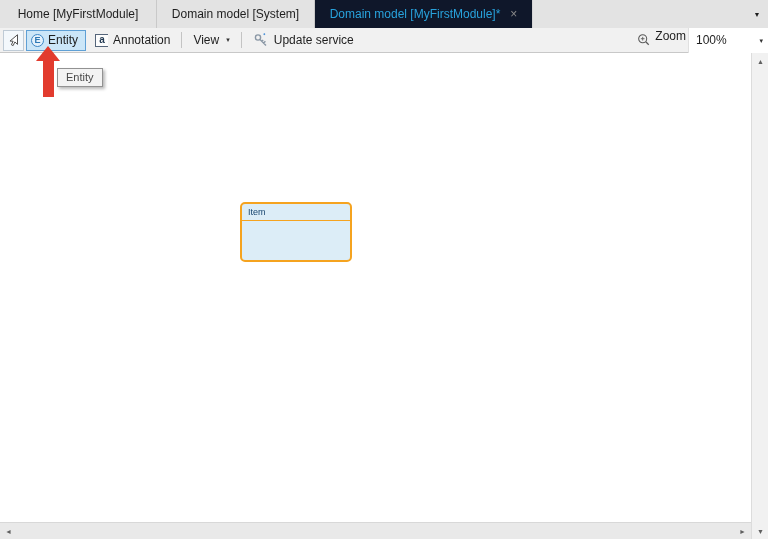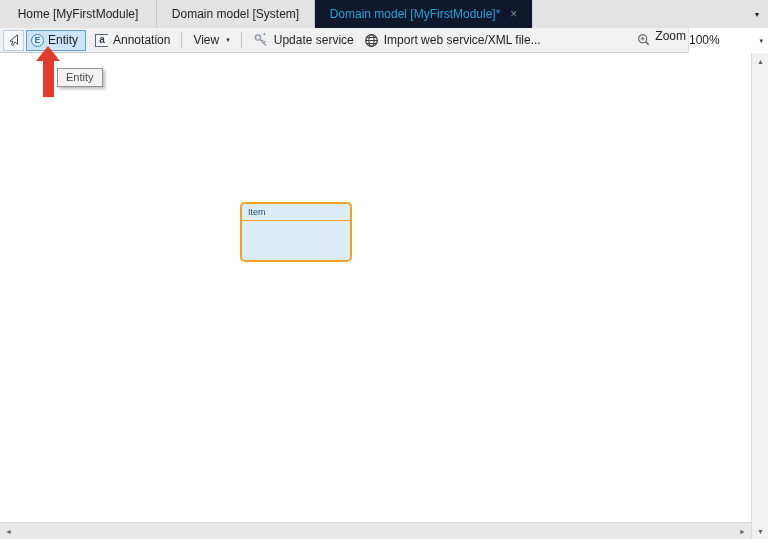--- a/index.html
+++ b/index.html
@@ -45,21 +45,21 @@
     width:13px; height:13px; border:1px solid #55657a; border-right:none; background:#fdfdfd;
     color:#243b53; font-size:10px; font-weight:bold; display:flex; align-items:center; justify-content:center;
     line-height:1;
   }
   .tb-sep { width:1px; height:16px; background:#c4c4c4; margin:0 6px; }
   .dd-arrow { font-size:7px; color:#333333; margin-left:2px; }
   .tb-spacer { flex:1; }
   .zoom-label { margin:0 2px 8px 4px; }
   .zoom-combo {
     width:80px; height:25px; background:#ffffff; display:flex; align-items:center;
-    padding-left:0; position:relative; font-size:12px; border-left:1px solid #e0e0e0;
+    padding-left:7px; position:relative; font-size:12px; border-left:1px solid #e0e0e0;
   }
   .zoom-combo .dd-arrow { position:absolute; right:5px; top:9px; }
   
   .canvas { position:absolute; top:53px; left:0; right:17px; bottom:17px; background:#ffffff; overflow:hidden; }
   .entity-box {
     position:absolute; left:240px; top:149px; width:112px; height:60px;
     border:2px solid #f5a31f; border-radius:5px; background:#dcedf7;
   }
   .entity-header {
     height:17px; border-bottom:1px solid #f5a31f; font-size:9px; color:#17456e;
@@ -147,30 +147,20 @@
       <span>
         <svg width="16" height="16" viewBox="0 0 16 16">
           <circle cx="5" cy="5.5" r="2.6" fill="none" stroke="#8a97a5" stroke-width="1.4"></circle>
           <path d="M7,7.5 L13,13.5 M10.6,11.1 L12.4,9.3 M8.8,9.3 L10.2,7.9" fill="none" stroke="#8a97a5" stroke-width="1.4"></path>
           <path d="M10.5,2.2 L12.2,2.2 M11.35,1.3 L11.35,3.1" stroke="#4a90d9" stroke-width="1"></path>
         </svg>
       </span>
       <span>Update service</span>
     </div>
 
-    <div class="tb-btn">
-      <span>
-        <svg width="15" height="15" viewBox="0 0 16 16">
-          <circle cx="8" cy="8" r="6.2" fill="none" stroke="#3c3c3c" stroke-width="1.3"></circle>
-          <ellipse cx="8" cy="8" rx="2.8" ry="6.2" fill="none" stroke="#3c3c3c" stroke-width="1.1"></ellipse>
-          <path d="M1.8,8 L14.2,8 M2.8,4.7 L13.2,4.7 M2.8,11.3 L13.2,11.3" stroke="#3c3c3c" stroke-width="1.1"></path>
-        </svg>
-      </span>
-      <span>Import web service/XML file...</span>
-    </div>
 
     <div class="tb-spacer"></div>
 
     <span>
       <svg width="14" height="14" viewBox="0 0 16 16">
         <circle cx="6.5" cy="6.5" r="4.6" fill="none" stroke="#5a5a5a" stroke-width="1.2"></circle>
         <path d="M6.5,4.4 L6.5,8.6 M4.4,6.5 L8.6,6.5" stroke="#5a5a5a" stroke-width="1"></path>
         <path d="M10,10 L13.4,13.4" stroke="#5a5a5a" stroke-width="1.4"></path>
       </svg>
     </span>

